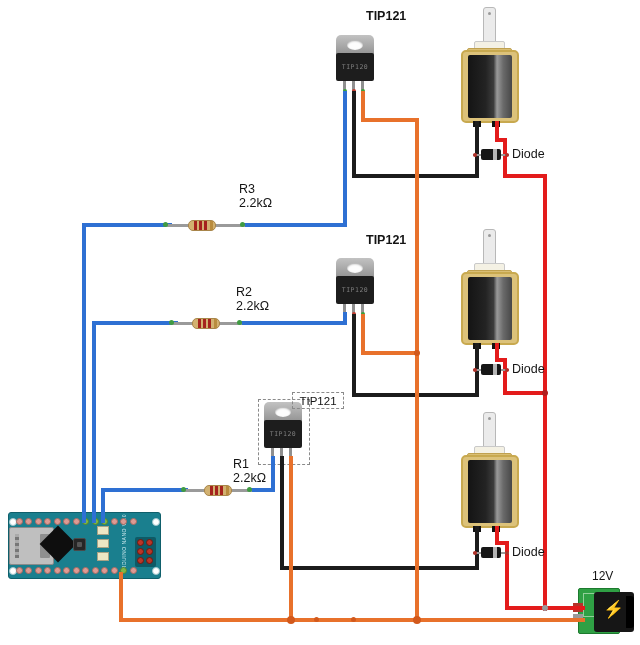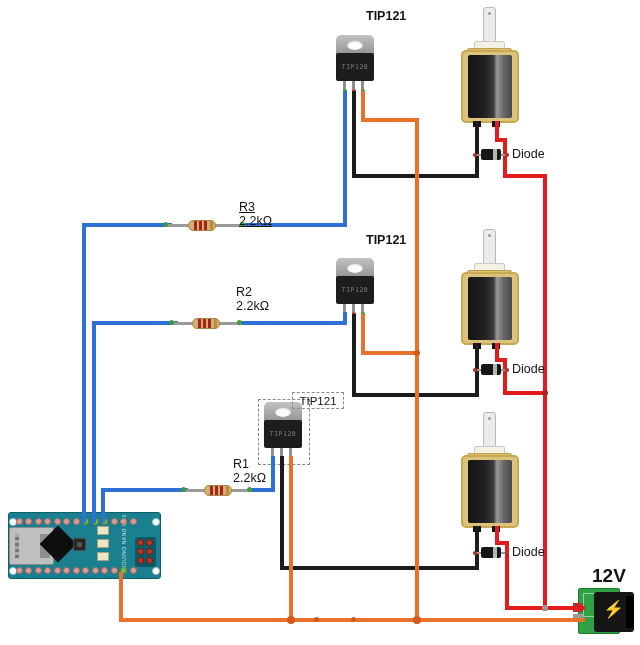--- a/index.html
+++ b/index.html
@@ -11,21 +11,21 @@
   .orange{background:var(--wire_orange,#e8712b);}
   .red{background:var(--wire_red,#e31b1b);}
   .lead{position:absolute;background:var(--lead_gray,#9a9a9a);}
   .dot{position:absolute;border-radius:50%;}
   .jdot{width:5px;height:5px;background:var(--junction_green,#3f9b42);}
   .odot{background:var(--bend_orange,#d2591c);}
   .ddot{width:4px;height:4px;background:#b03028;}
 
   .lbl{position:absolute;font-size:12.5px;color:#141414;white-space:nowrap;line-height:14px;}
   .lbl.semibold{font-weight:600;}
-  .lbl.bold{font-weight:700;font-size:19px;}
+  .lbl.bold{font-weight:400;font-size:12px;}
 
   
   .transistor{position:absolute;width:38px;height:58px;}
   .t-tab{position:absolute;left:0;top:0;width:38px;height:22px;background:linear-gradient(#c2c2c2,#8d8d8d);border-radius:5px 5px 0 0;}
   .t-hole{position:absolute;left:11px;top:5px;width:16px;height:10px;background:#fdfdfd;border-radius:50%;box-shadow:inset 0 1px 2px rgba(0,0,0,.35);}
   .t-body{position:absolute;left:0;top:18px;width:38px;height:28px;background:#1d1d1d;border-radius:2px;display:flex;align-items:center;justify-content:center;}
   .t-mark{color:#7e7e7e;font-size:6.5px;font-family:"DejaVu Sans Mono",monospace;letter-spacing:.5px;}
   .t-leg{position:absolute;top:44px;width:3px;height:14px;background:#8f8f8f;}
   .t-tip{position:absolute;top:54px;width:4px;height:4px;border-radius:50%;}
 
@@ -325,21 +325,21 @@
   <i class="dot odot" style="left:414px;top:350px;width:6px;height:6px;"></i>
   <i class="dot" style="left:542px;top:605px;width:6px;height:6px;background:#9a9a9a;"></i>
   <i class="dot" style="left:542px;top:390px;width:6px;height:6px;background:#b02020;"></i>
 
   <div class="lbl semibold" style="left:366px;top:9px;">TIP121</div>
   <div class="lbl semibold" style="left:366px;top:233px;">TIP121</div>
   <div class="lblbox" style="left:292px;top:392px;width:52px;height:17px;">
     <span>TIP121</span>
   </div>
 
-  <div class="lbl" style="left:239px;top:200px;text-decoration:underline;">
+  <div class="lbl" style="left:239px;top:182px;">
     <div>R3</div>
     <div>2.2kΩ</div>
   </div>
   <div class="lbl" style="left:236px;top:285px;">
     <div>R2</div>
     <div>2.2kΩ</div>
   </div>
   <div class="lbl" style="left:233px;top:457px;">
     <div>R1</div>
     <div>2.2kΩ</div>

